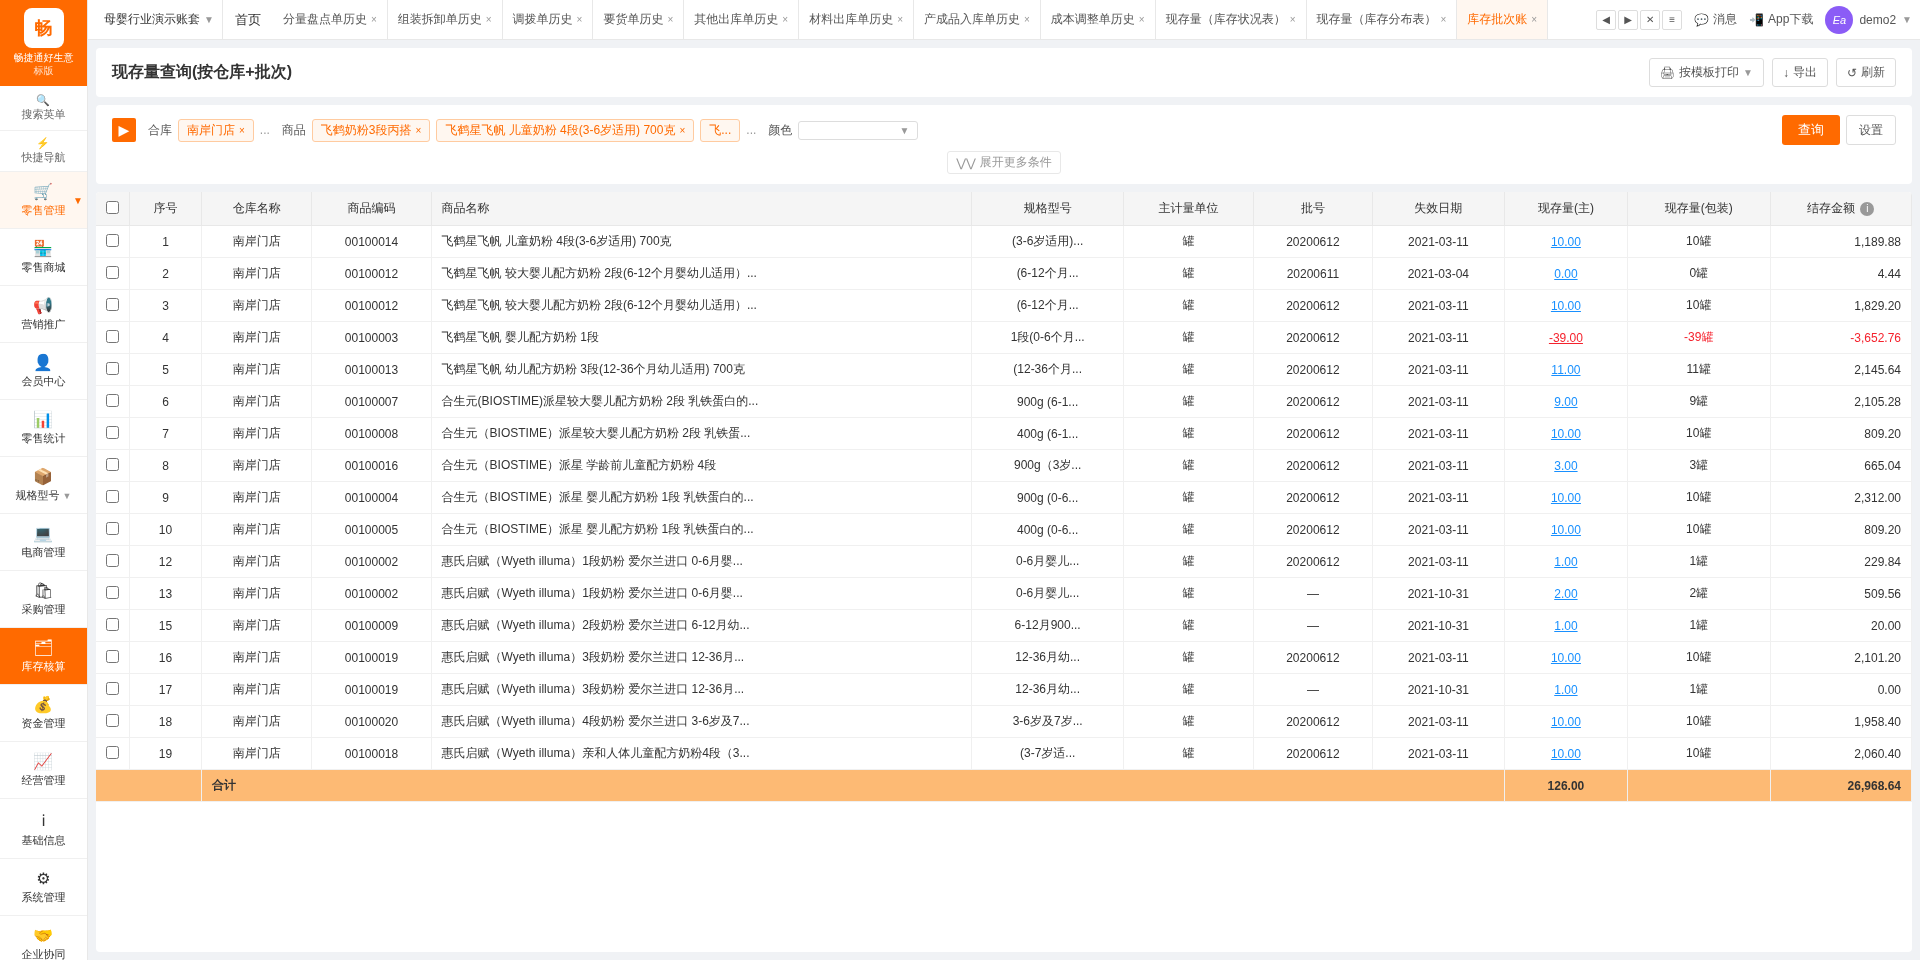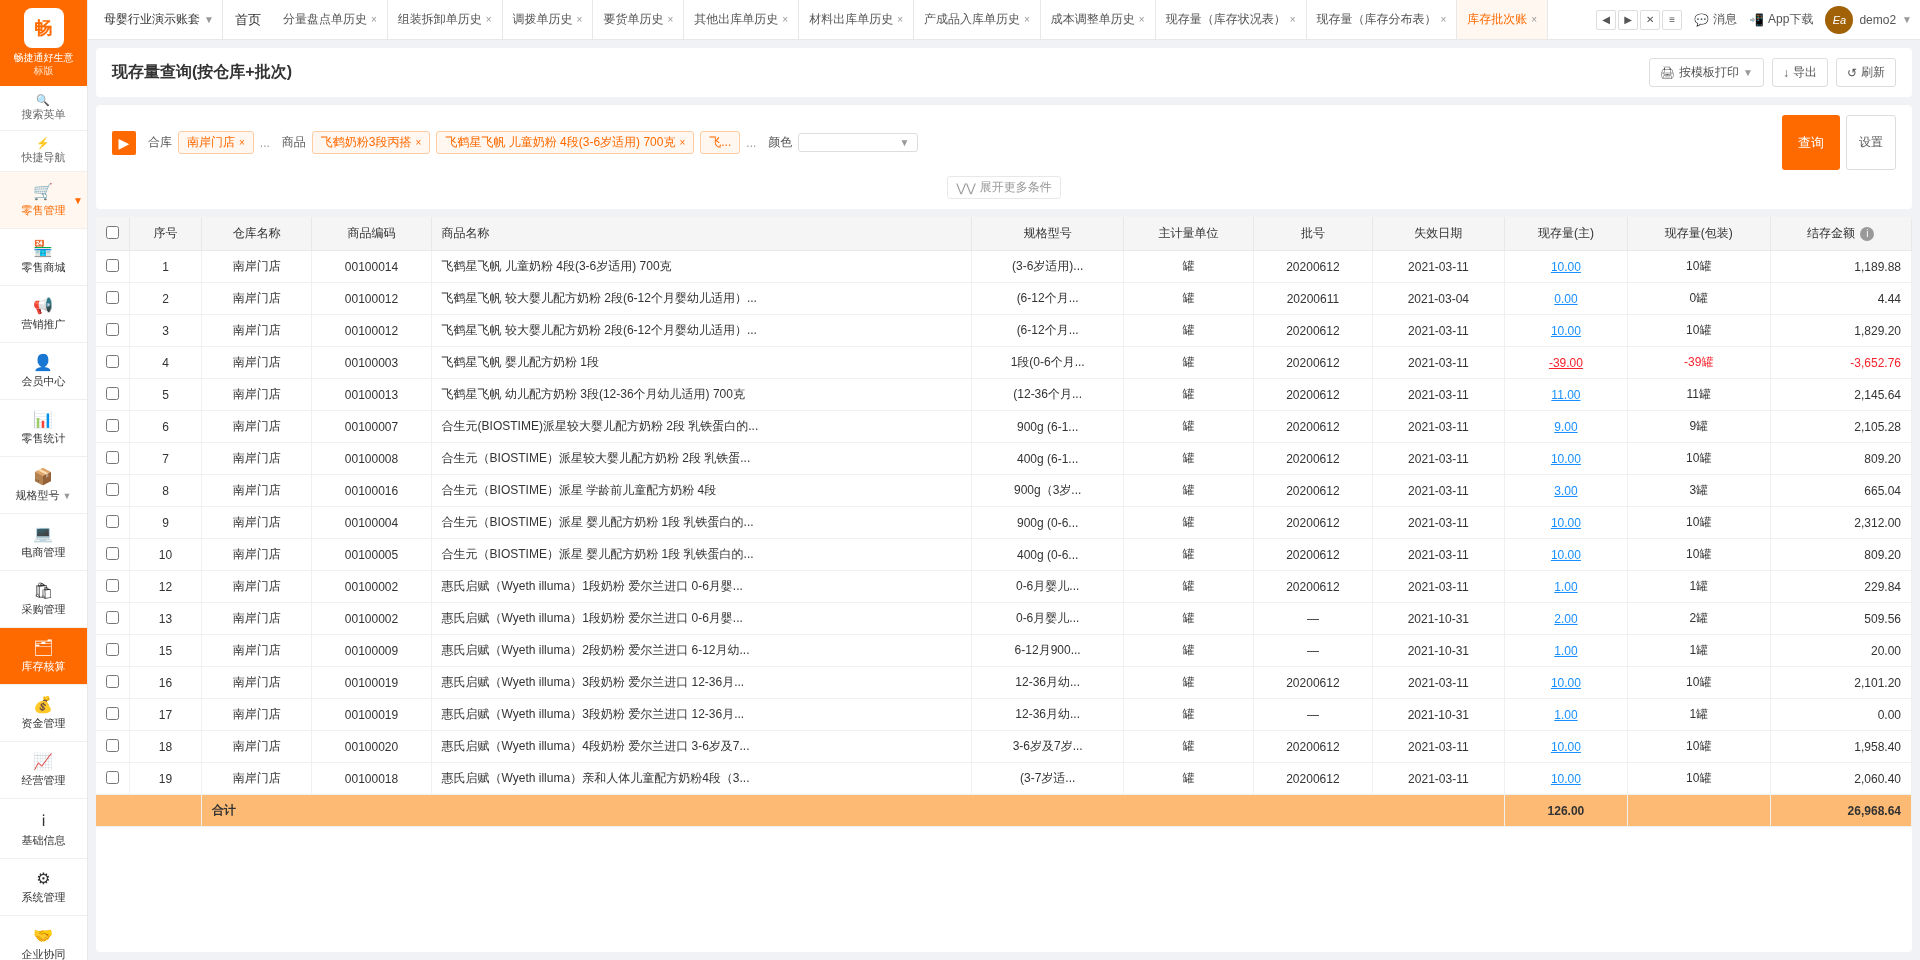--- a/index.html
+++ b/index.html
@@ -45,21 +45,21 @@
     .filter-area { background: #fff; padding: 10px 16px; margin-bottom: 8px; border-radius: 4px; flex-shrink: 0; }
     .filter-row { display: flex; align-items: center; gap: 12px; flex-wrap: wrap; }
     .filter-expand-btn { margin-top: 6px; display: flex; align-items: center; justify-content: center; }
     .expand-btn { display: flex; align-items: center; gap: 4px; color: #999; font-size: 12px; cursor: pointer; padding: 2px 8px; border: 1px solid #e8e8e8; border-radius: 3px; }
     .filter-item { display: flex; align-items: center; gap: 6px; }
     .filter-label { color: #555; font-size: 12px; white-space: nowrap; }
     .filter-tag { display: flex; align-items: center; gap: 4px; padding: 2px 8px; background: #fff7f0; border: 1px solid #ffcba0; border-radius: 3px; color: #ff6a00; font-size: 12px; cursor: pointer; }
     .filter-tag .remove { color: #ff6a00; cursor: pointer; font-size: 10px; }
     .filter-more { color: #999; cursor: pointer; font-size: 12px; }
     .btn-query { background: #ff6a00; color: #fff; border: none; padding: 6px 16px; border-radius: 3px; cursor: pointer; font-size: 13px; }
-    .btn-set { background: #fff; color: #555; border: 1px solid #ddd; padding: 18px 12px; border-radius: 3px; cursor: pointer; font-size: 12px; }
+    .btn-set { background: #fff; color: #555; border: 1px solid #ddd; padding: 5px 12px; border-radius: 3px; cursor: pointer; font-size: 12px; }
     .filter-arrow { width: 24px; height: 24px; background: #ff6a00; color: #fff; display: flex; align-items: center; justify-content: center; border-radius: 2px; cursor: pointer; font-size: 14px; flex-shrink: 0; }
 
     
     .table-area { flex: 1; overflow: auto; background: #fff; border-radius: 4px; }
     table { width: 100%; border-collapse: collapse; font-size: 12px; }
     th { background: #f5f5f5; padding: 8px 10px; text-align: center; color: #333; font-weight: normal; border-bottom: 1px solid #e8e8e8; border-right: 1px solid #e8e8e8; white-space: nowrap; position: sticky; top: 0; z-index: 1; }
     td { padding: 7px 10px; text-align: center; border-bottom: 1px solid #f0f0f0; border-right: 1px solid #f0f0f0; color: #333; white-space: nowrap; }
     .td-left { text-align: left; }
     .td-right { text-align: right; }
     .td-link { color: #1890ff; text-decoration: underline; cursor: pointer; }
@@ -211,21 +211,21 @@
       </div>
       <div class="topnav-right-item">
         <span>💬</span>
         <span>消息</span>
       </div>
       <div class="topnav-right-item">
         <span>📲</span>
         <span>App下载</span>
       </div>
       <div class="topnav-right-item" style="gap:6px;">
-        <div style="width:28px;height:28px;border-radius:50%;background:#a16207;display:flex;align-items:center;justify-content:center;color:#fff;font-size:11px;font-style:italic;">Ea</div>
+        <div style="width:28px;height:28px;border-radius:50%;background:#8b5cf6;display:flex;align-items:center;justify-content:center;color:#fff;font-size:11px;font-style:italic;">Ea</div>
         <span>demo2</span>
         <span style="color:#999;font-size:10px;">▼</span>
       </div>
     </div>
   </div>
 
   <div class="content">
 
     <div class="page-header">
       <div class="page-title">现存量查询(按仓库+批次)</div>

